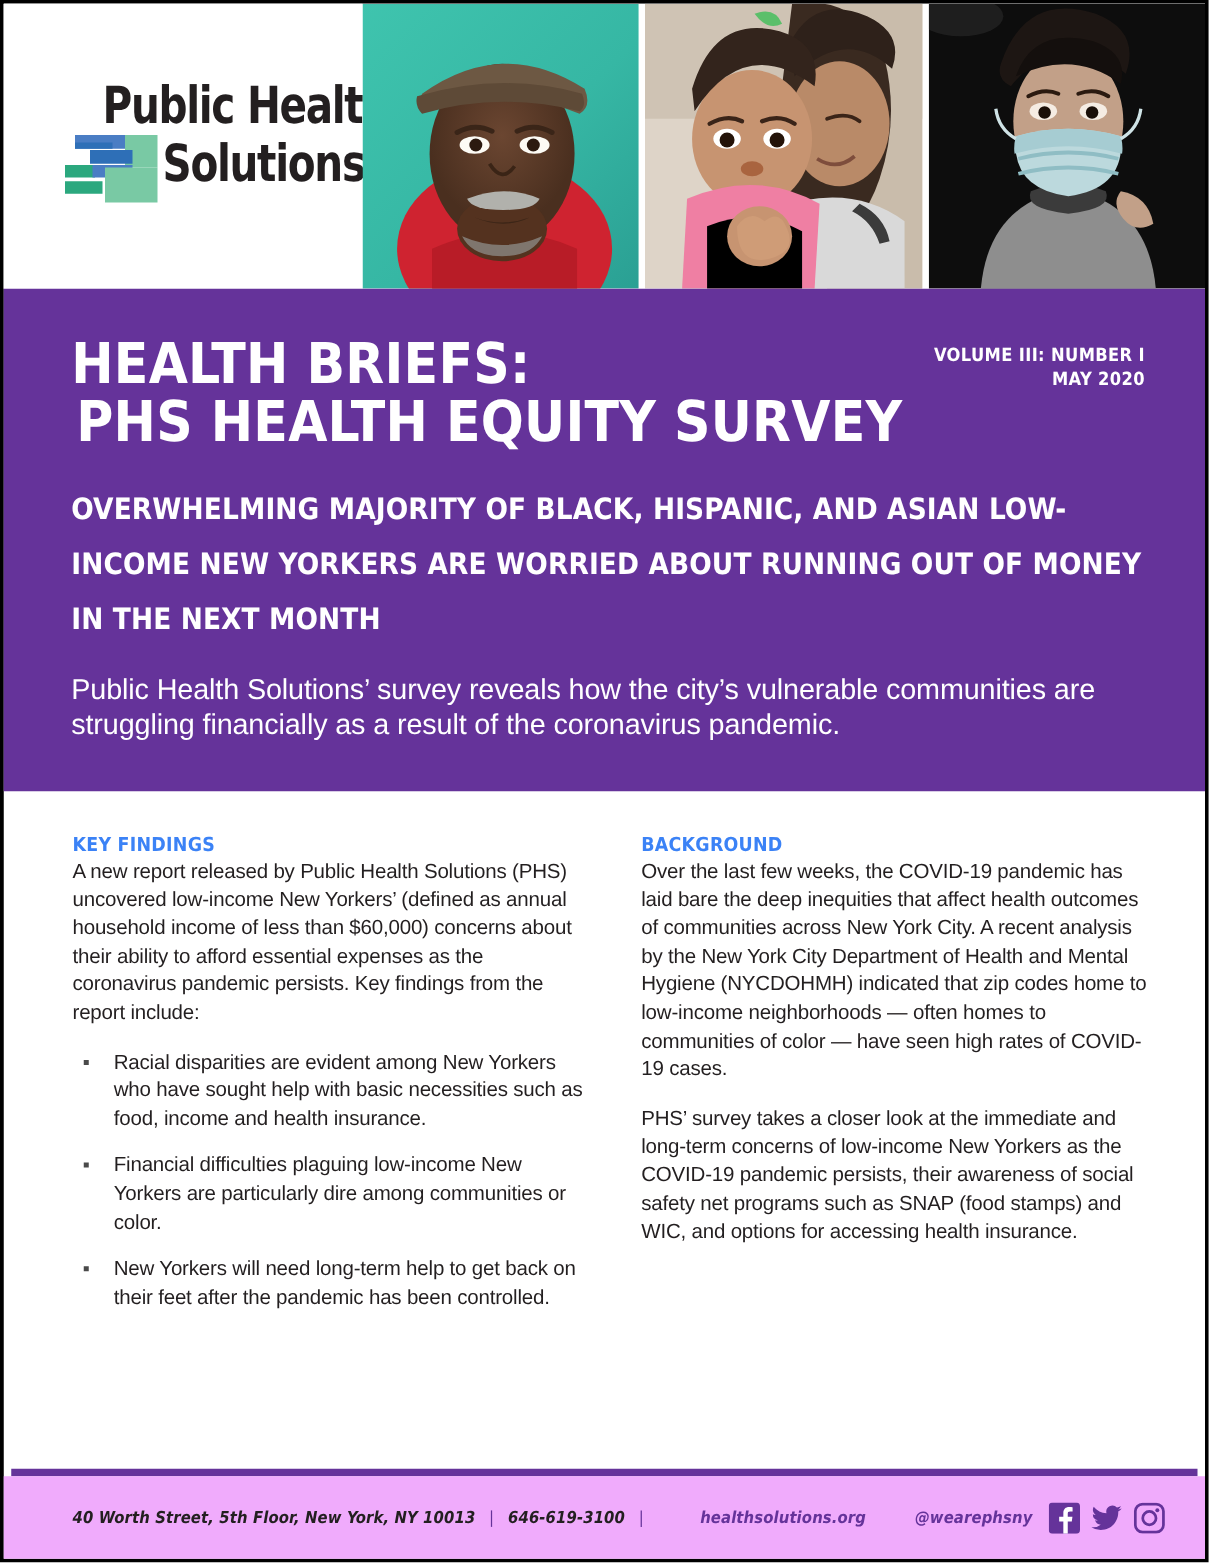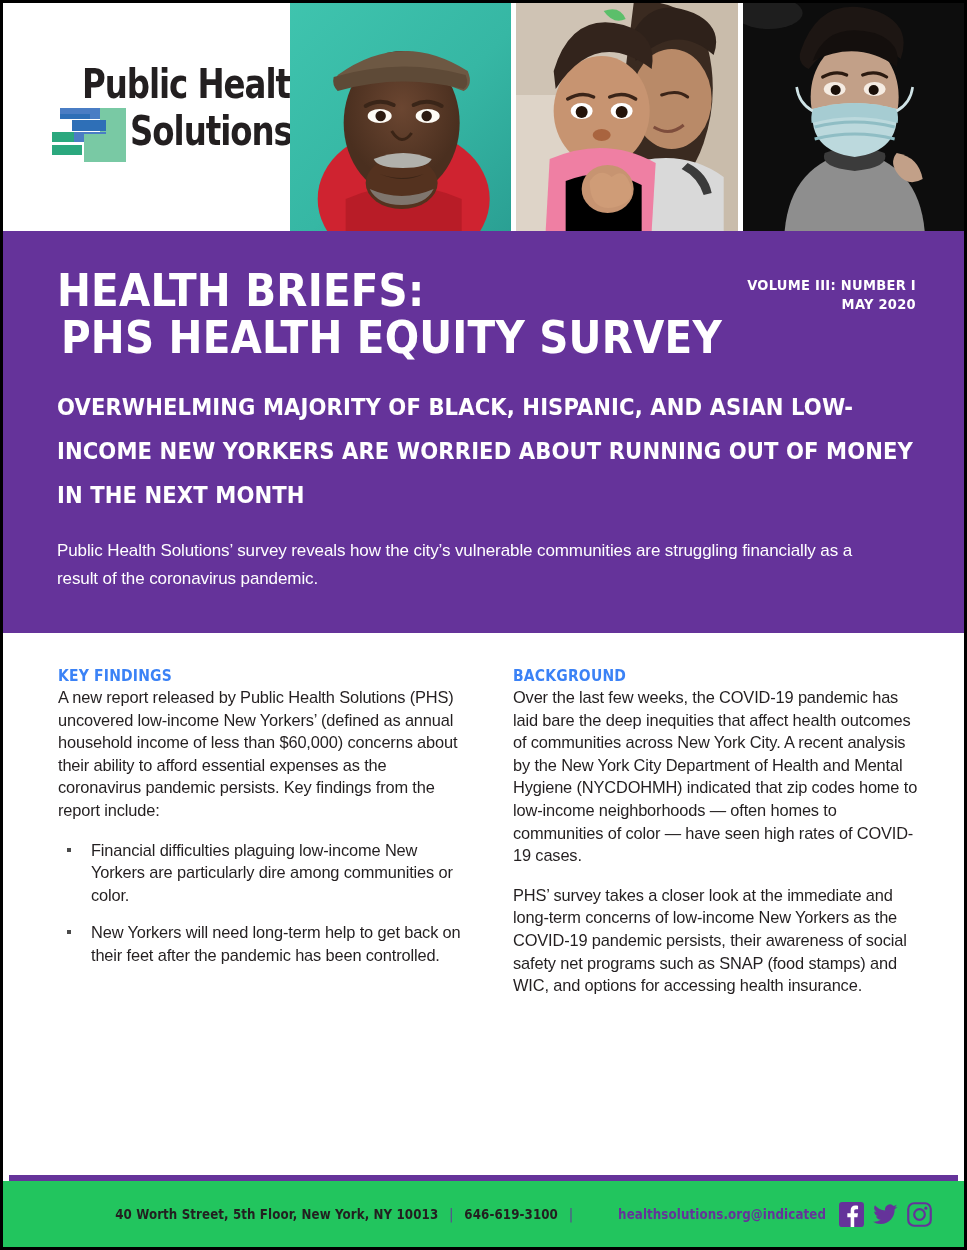--- a/index.html
+++ b/index.html
@@ -98,21 +98,21 @@
     font-family:"Liberation Sans Narrow","DejaVu Sans Condensed","Liberation Sans",sans-serif;
     font-weight:700;
     font-size:23.5px;
     line-height:44px;
     letter-spacing:.1px;
     text-transform:uppercase;
     max-width:880px;
   }
   .hero-desc{
     margin-top:20px;
-    font-size:17px;
+    font-size:23px;
     line-height:28px;
     font-weight:400;
     max-width:830px;
     letter-spacing:-.1px;
   }
 
   
   .body-area{
     flex:1;
     display:flex;
@@ -156,23 +156,24 @@
   }
 
   
   .footer-rule{
     height:6px; background:#65339A;
     margin:0 6px 0 6px;
     flex:0 0 6px;
   }
   .footer{
     flex:0 0 66px;
-    display:flex; align-items:center; justify-content:flex-end;
+    display:flex; align-items:center; justify-content:space-between;
     padding:0 32px 0 55px;
-    background:#22c55e;
+    background:#f0abfc;
+    font-style:italic;
   }
   .footer-left{
     font-size:13.2px;
     color:#231f20;
     letter-spacing:.1px;
     font-weight:600;
     font-family:"Liberation Sans Narrow","DejaVu Sans Condensed","Liberation Sans",sans-serif;
     display:flex; align-items:center; gap:11px;
   }
   .sep{ color:#65339A; font-weight:400; }
@@ -316,20 +317,21 @@
     <div class="hero-sub">OVERWHELMING MAJORITY OF BLACK, HISPANIC, AND ASIAN LOW-INCOME NEW YORKERS ARE WORRIED ABOUT RUNNING OUT OF MONEY IN THE NEXT MONTH</div>
     <div class="hero-desc">Public Health Solutions’ survey reveals how the city’s vulnerable communities are struggling financially as a result of the coronavirus pandemic.</div>
   </div>
 
   <div class="body-area">
 
     <div class="col col-left">
       <div class="sec-head">KEY FINDINGS</div>
       <div class="para">A new report released by Public Health Solutions (PHS) uncovered low-income New Yorkers’ (defined as annual household income of less than $60,000) concerns about their ability to afford essential expenses as the coronavirus pandemic persists. Key findings from the report include:</div>
       <ul class="bullets">
+        <li>Racial disparities are evident among New Yorkers who have sought help with basic necessities such as food, income and health insurance.</li>
         <li>Financial difficulties plaguing low-income New Yorkers are particularly dire among communities or color.</li>
         <li>New Yorkers will need long-term help to get back on their feet after the pandemic has been controlled.</li>
       </ul>
     </div>
 
     <div class="col col-right">
       <div class="sec-head">BACKGROUND</div>
       <div class="para">Over the last few weeks, the COVID-19 pandemic has laid bare the deep inequities that affect health outcomes of communities across New York City. A recent analysis by the New York City Department of Health and Mental Hygiene (NYCDOHMH) indicated that zip codes home to low-income neighborhoods — often homes to communities of color — have seen high rates of COVID-19 cases.</div>
       <div class="para">PHS’ survey takes a closer look at the immediate and long-term concerns of low-income New Yorkers as the COVID-19 pandemic persists, their awareness of social safety net programs such as SNAP (food stamps) and WIC, and options for accessing health insurance.</div>
     </div>
@@ -339,21 +341,21 @@
   <div class="footer-rule"></div>
   <div class="footer">
     <div class="footer-left">
       <span>40 Worth Street, 5th Floor, New York, NY 10013</span>
       <span class="sep">|</span>
       <span>646-619-3100</span>
       <span class="sep">|</span>
       <span class="f-url">healthsolutions.org</span>
     </div>
     <div class="footer-right">
-      <span class="handle">@indicated</span>
+      <span class="handle">@wearephsny</span>
 
       <span>
         <svg class="sico" viewBox="0 0 24 24" aria-hidden="true">
           <rect x="0" y="0" width="24" height="24" rx="3" fill="#65339A"></rect>
           <path d="M14.6 24V14.6h3.1l.5-3.7h-3.6V8.6c0-1 .3-1.7 1.8-1.7h1.9V3.6C17.9 3.5 16.8 3.4 15.6 3.4c-2.6 0-4.4 1.6-4.4 4.6v2.9H8v3.7h3.2V24z" fill="#fff"></path>
         </svg>
       </span>
 
       <span>
         <svg class="sico" viewBox="0 0 24 24" aria-hidden="true">

